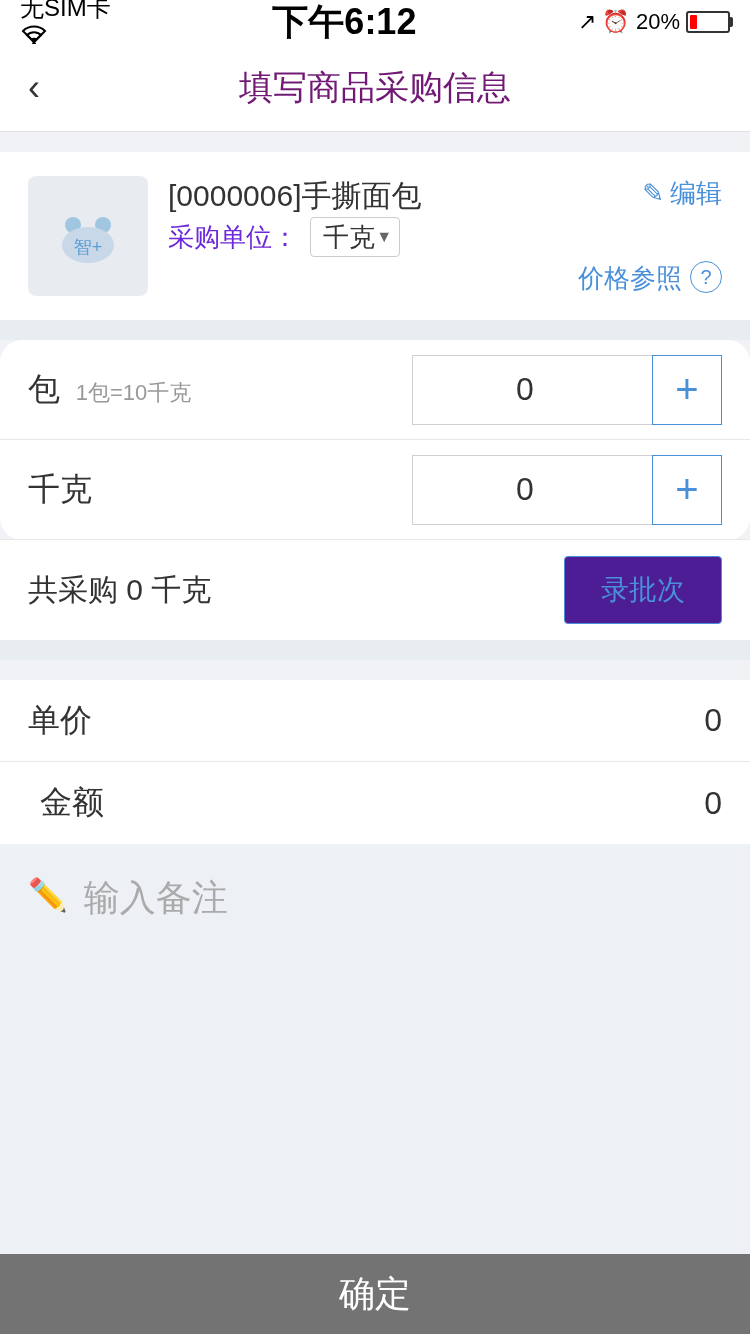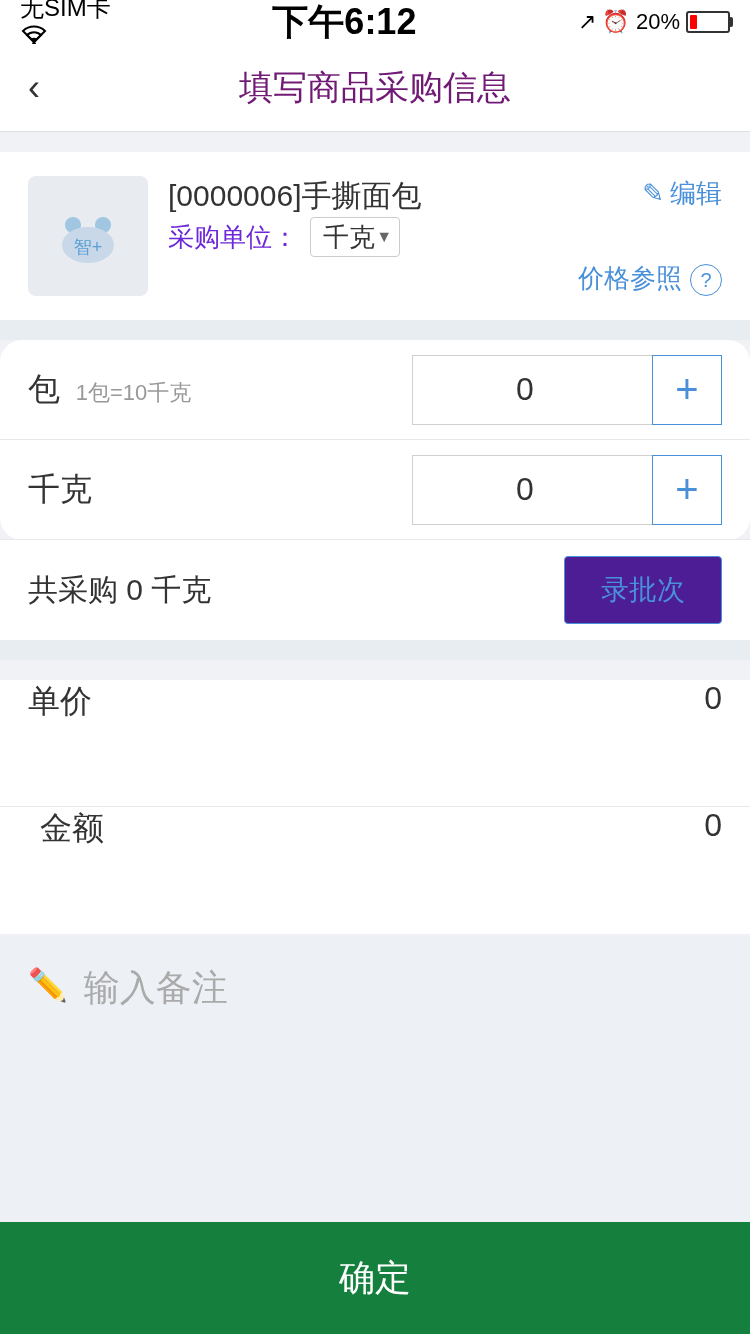--- a/index.html
+++ b/index.html
@@ -145,21 +145,21 @@
       align-items: center;
       gap: 6px;
     }
     .price-ref {
       position: absolute;
       right: 28px;
       bottom: 24px;
       color: #4a90d9;
       font-size: 26px;
       display: flex;
-      align-items: flex-end;
+      align-items: flex-start;
       gap: 8px;
     }
     .price-ref-help {
       width: 32px; height: 32px;
       border-radius: 50%;
       border: 1px solid #4a90d9;
       display: flex;
       align-items: center;
       justify-content: center;
       font-size: 20px;
@@ -247,24 +247,24 @@
       cursor: pointer;
     }
 
     
     .price-section {
       background: #fff;
       margin-top: 20px;
     }
     .price-row {
       display: flex;
-      align-items: flex-start;
+      align-items: center;
       justify-content: space-between;
       padding: 0 28px;
-      height: 127px;
+      height: 82px;
       border-bottom: 1px solid #e8e8e8;
     }
     .price-row:last-child { border-bottom: none; padding-left: 40px; }
     .price-row-label {
       font-size: 32px;
       color: #333;
     }
     .price-row-value {
       font-size: 32px;
       color: #333;
@@ -296,22 +296,22 @@
       flex: 1;
       min-height: 300px;
     }
 
     
     .confirm-btn {
       position: fixed;
       bottom: 0;
       left: 0;
       width: 750px;
-      height: 112px;
-      background: #15803d;
+      height: 80px;
+      background: #737373;
       color: #fff;
       font-size: 36px;
       border: none;
       cursor: pointer;
       display: flex;
       align-items: center;
       justify-content: center;
     }
   </style>
 </head>

